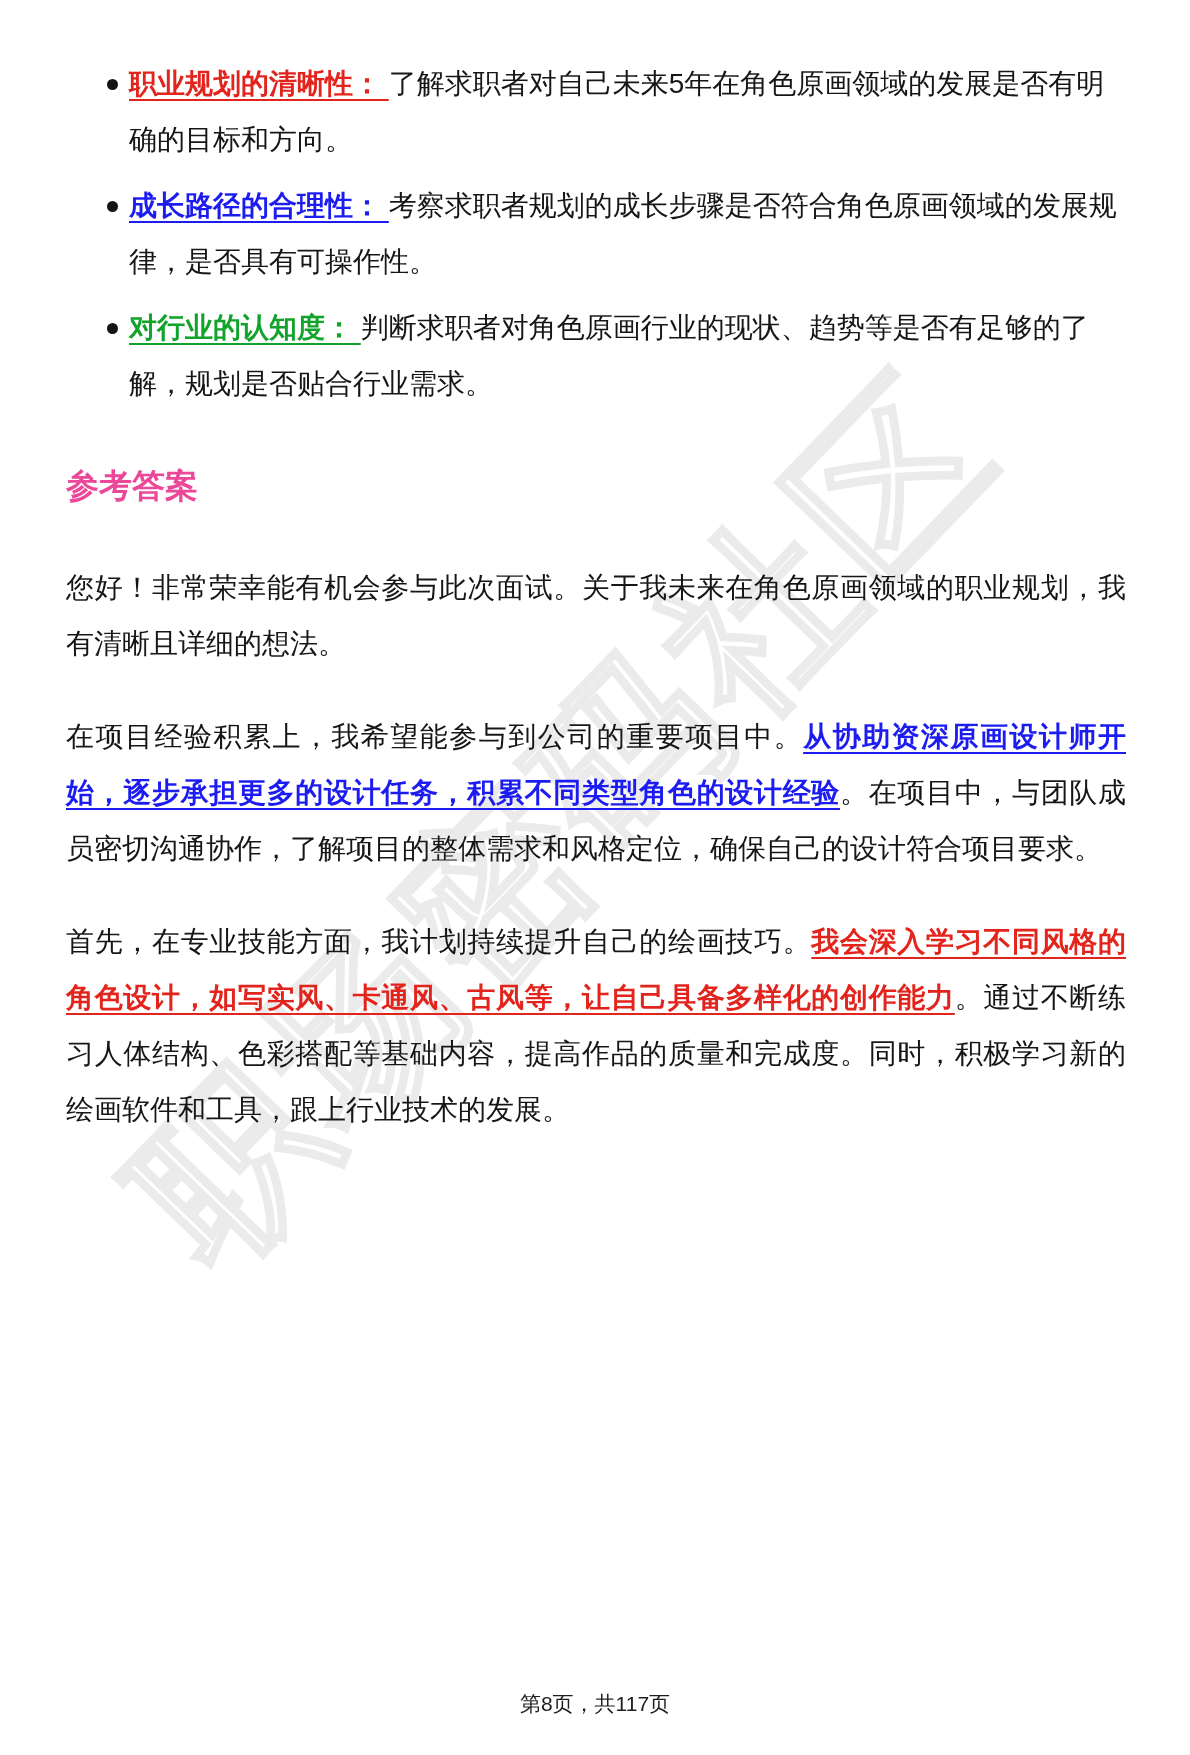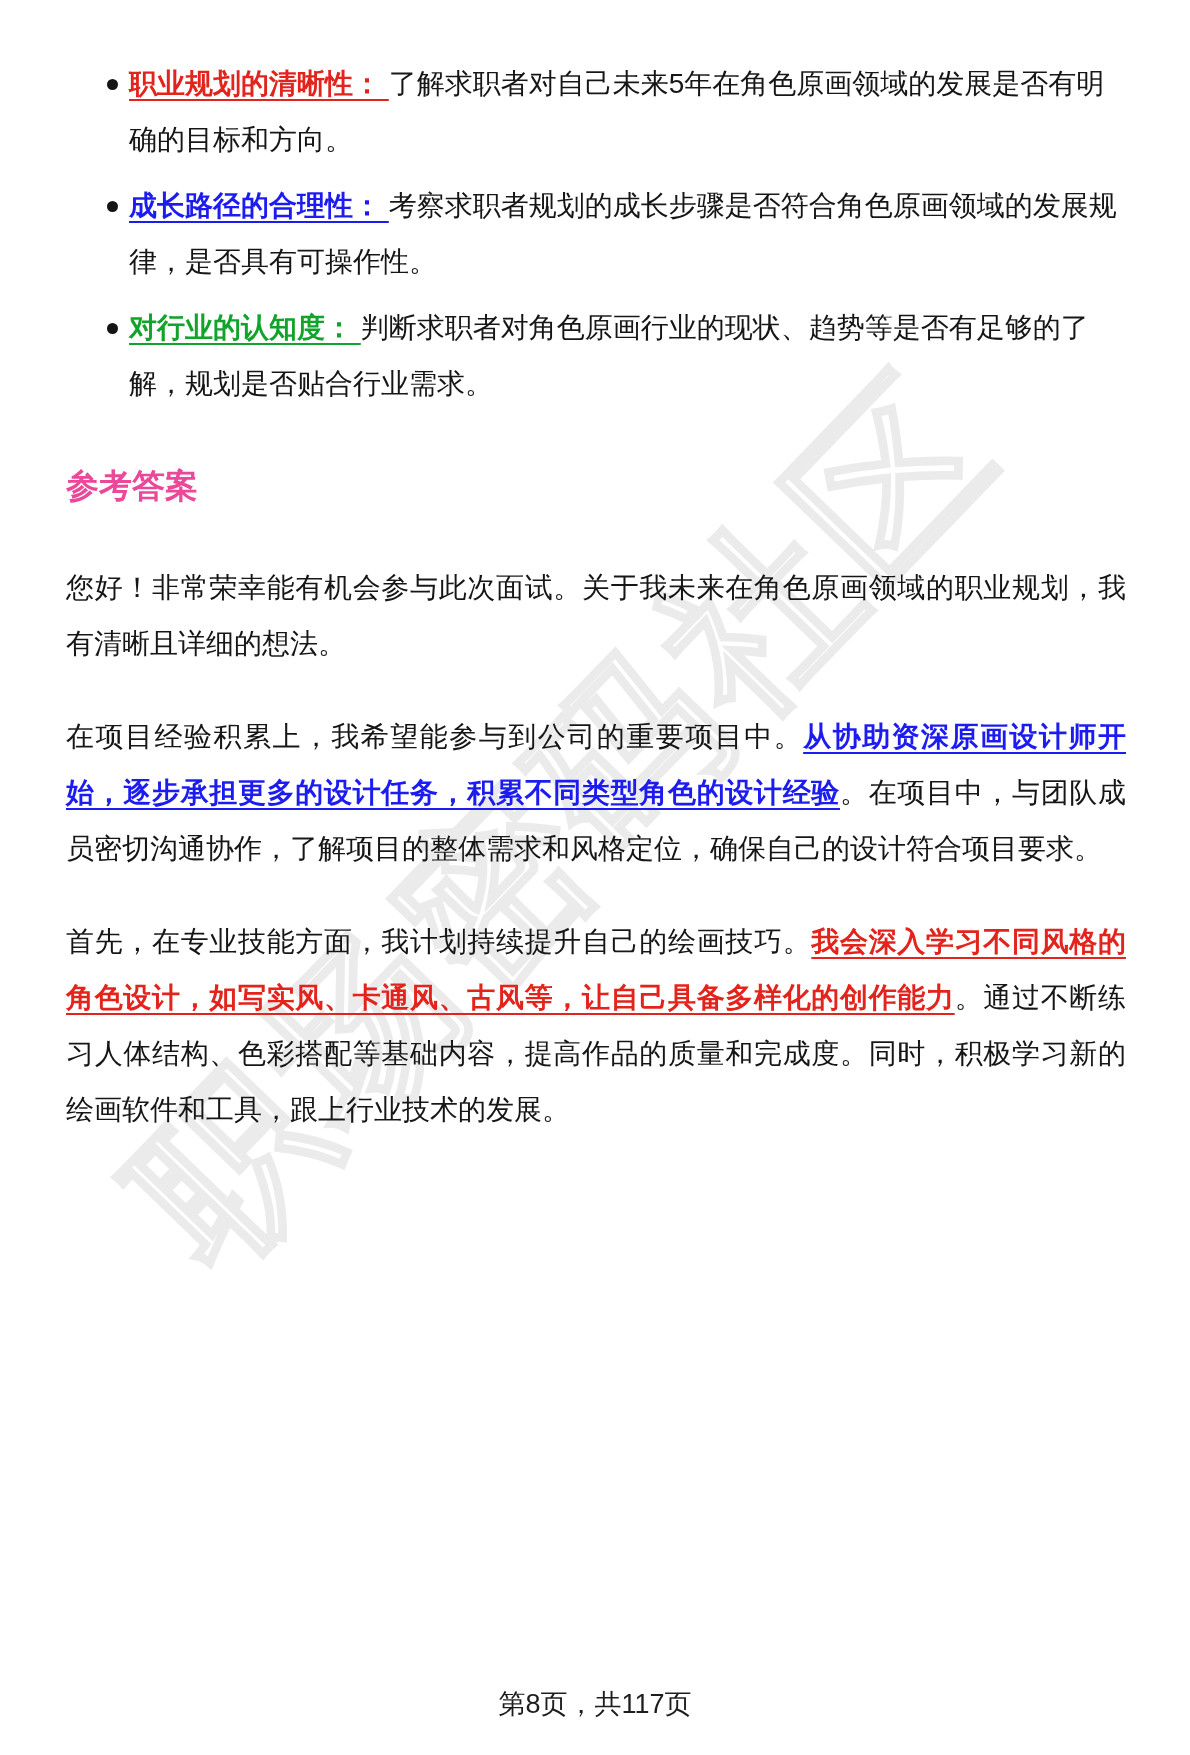--- a/index.html
+++ b/index.html
@@ -80,21 +80,21 @@
     text-underline-offset:6px;
   }
   .run-red{color:var(--emphasis-red);text-decoration-color:var(--emphasis-red);}
   .run-blue{color:var(--emphasis-blue);text-decoration-color:var(--emphasis-blue);text-decoration:underline;}
   .run-green{color:var(--emphasis-green);text-decoration-color:var(--emphasis-green);}
   .footer{
     position:absolute;
     left:0;right:0;
     top:1684px;
     text-align:center;
-    font-size:27px;
+    font-size:21px;
     line-height:40px;
     color:#1d1d1d;
     z-index:1;
   }
 </style>
 </head>
 <body>
 
 <div class="page">
 

